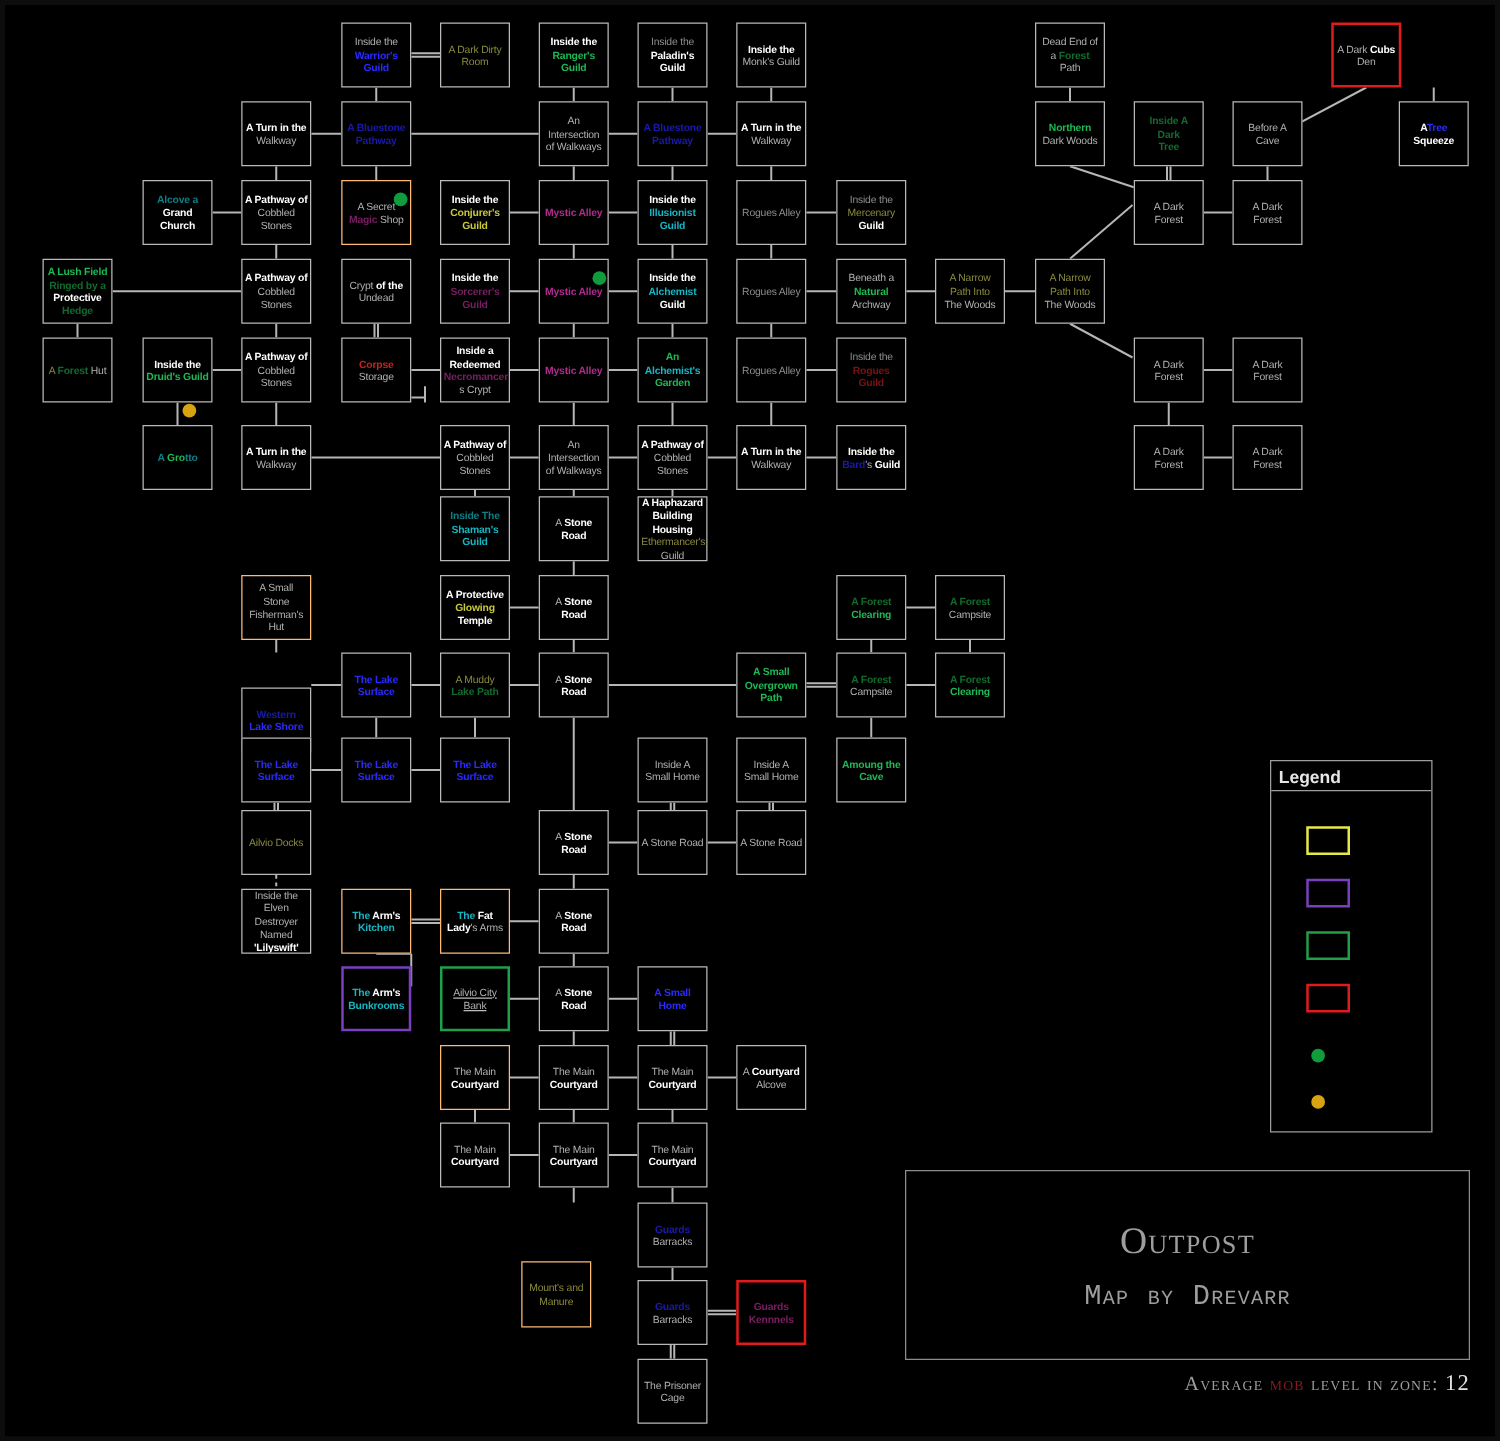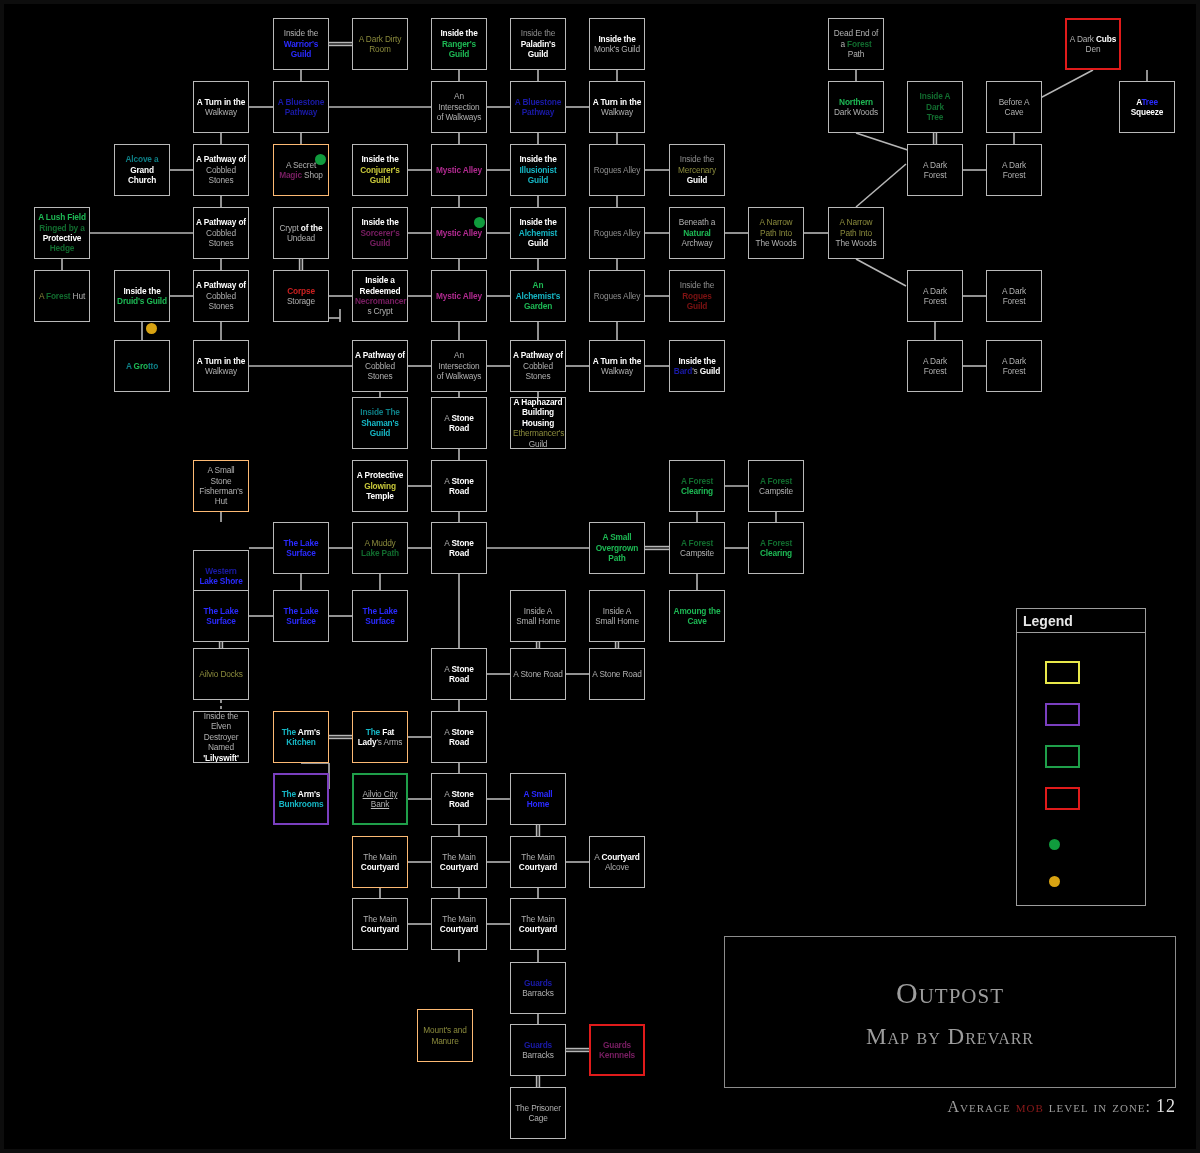--- a/index.html
+++ b/index.html
@@ -90,21 +90,21 @@
     position:absolute;left:720px;top:932px;width:452px;height:152px;
     border:1px solid #8c8c8c;box-sizing:border-box;background:#000;
     display:flex;flex-direction:column;align-items:center;justify-content:center;
   }
   #title-block .t1,#title-block .t2{
     font-family:"Liberation Serif","DejaVu Serif",serif;
     font-size:30px;color:#9d9d9d;letter-spacing:1px;
     font-variant:small-caps;line-height:38px;text-align:center;
   }
   #title-block .t3{
-    font-family:Liberation Serif, serif;
+    font-family:Liberation Mono, monospace;
     font-size:23px;color:#9d9d9d;letter-spacing:1px;
     font-variant:small-caps;margin-top:12px;text-align:center;
   }
   #avg-line{
     position:absolute;left:720px;top:1092px;width:452px;
     text-align:right;
     font-family:"Liberation Serif","DejaVu Serif",serif;
     font-size:16px;color:#9d9d9d;font-variant:small-caps;letter-spacing:1px;
   }
   #avg-line .mobword{color:#8b1a1a;}

